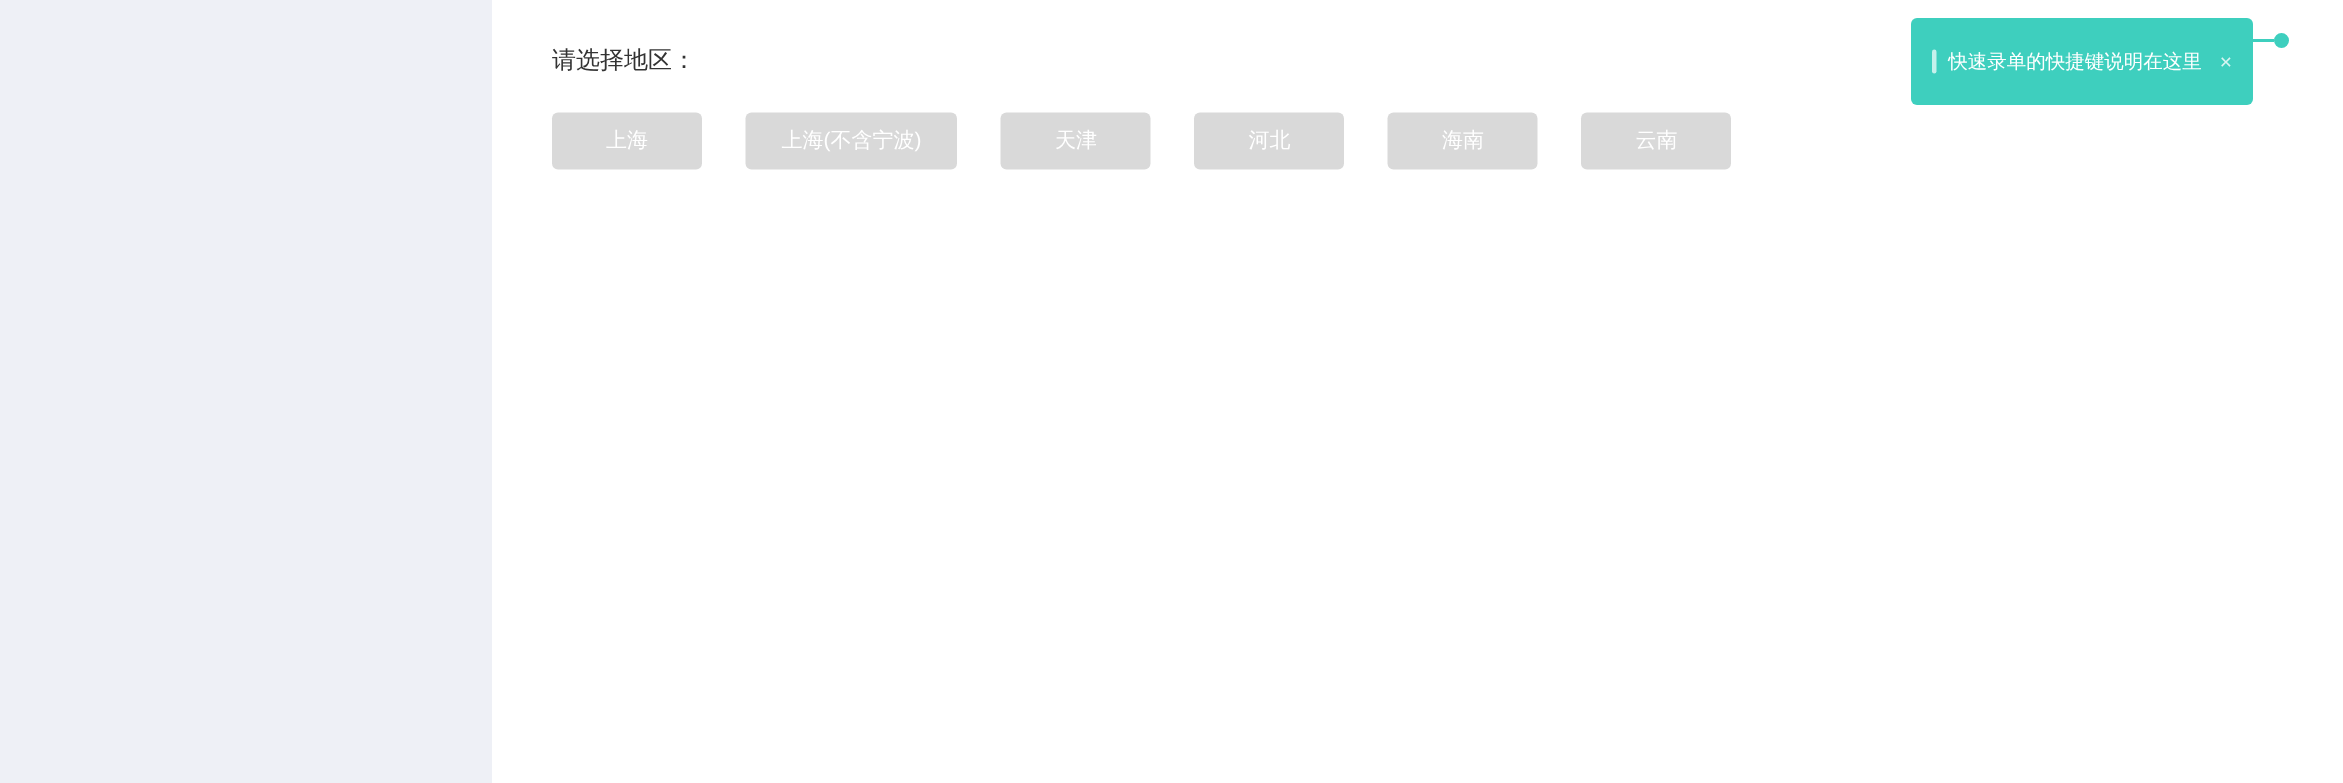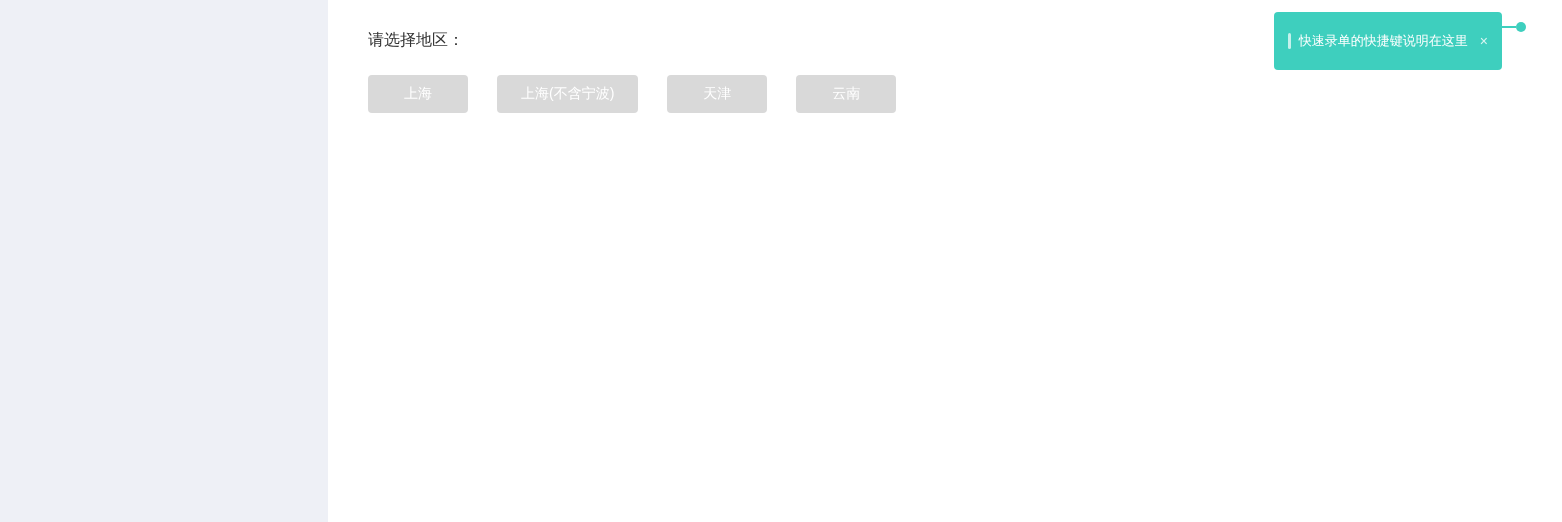--- a/index.html
+++ b/index.html
@@ -117,20 +117,22 @@
 
 <div class="sidebar"></div>
 
 <div class="main-content">
   <div class="page-label">请选择地区：</div>
   <div class="region-buttons" id="region-container">
 
   <button class="region-btn">上海</button>
       <button class="region-btn">上海(不含宁波)</button>
       <button class="region-btn">天津</button>
+      <button class="region-btn">河北</button>
+      <button class="region-btn">海南</button>
       <button class="region-btn">云南</button>
     </div>
 </div>
 
 <div class="tooltip-banner">
   <span class="left-bar"></span>
   <span>快速录单的快捷键说明在这里</span>
   <span class="close-btn">×</span>
 </div>
 

